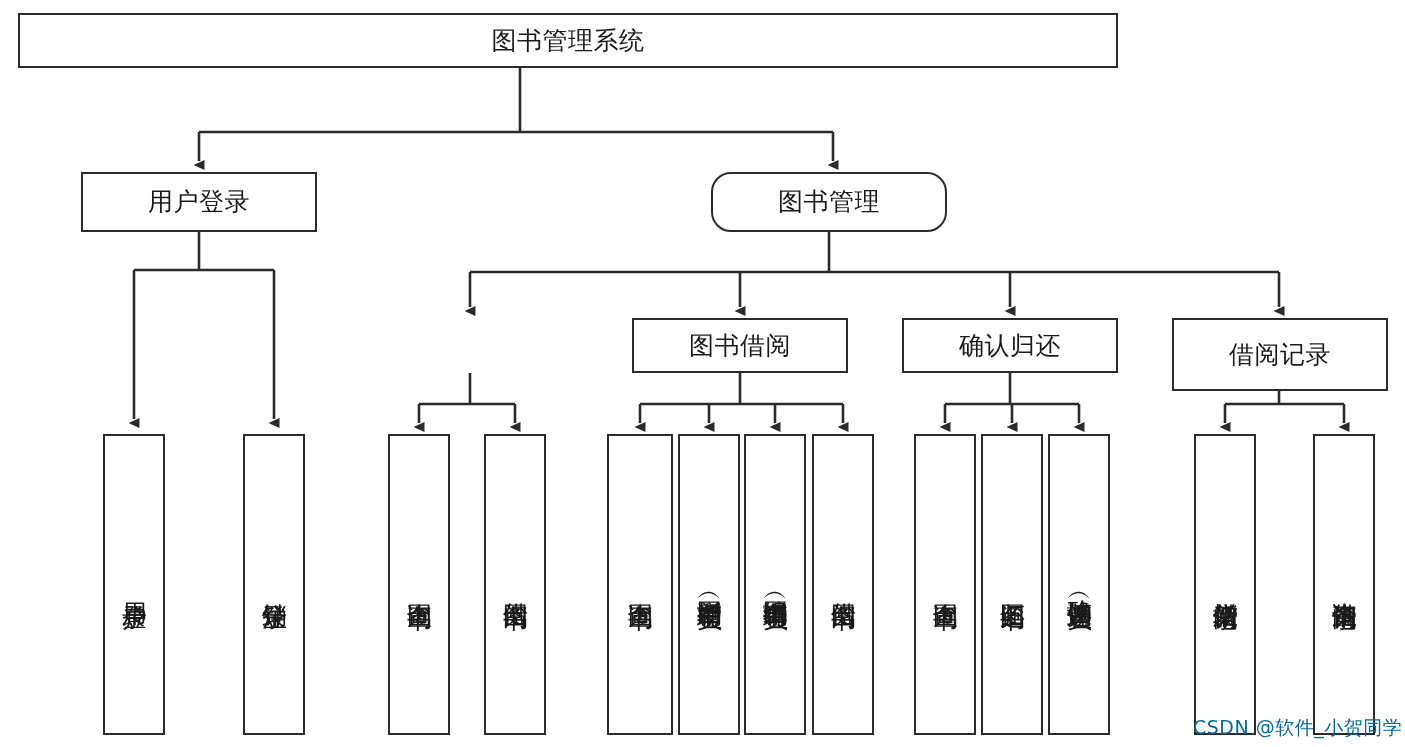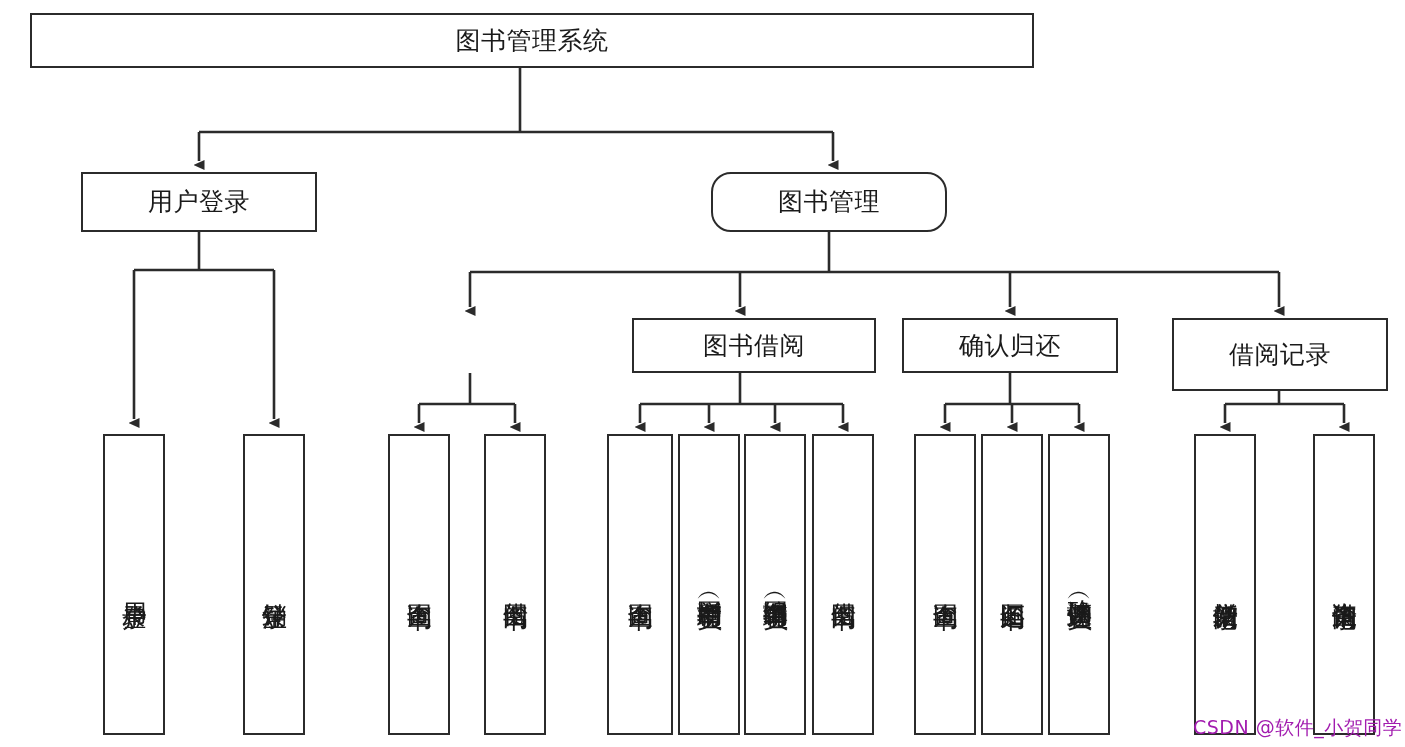--- a/index.html
+++ b/index.html
@@ -51,21 +51,21 @@
     writing-mode: vertical-rl;
     text-orientation: upright;
     -webkit-writing-mode: vertical-rl;
     line-height: 1.12;
     white-space: nowrap;
     display: block;
   }
   .watermark {
     position: absolute;
     font-size: 19px;
-    color: #a21caf;
+    color: #0369a1;
     white-space: nowrap;
     letter-spacing: 0.5px;
     font-family: "DejaVu Sans", "Liberation Sans", sans-serif;
   }
 </style>
 </head>
 <body>
 
 <div id="canvas">
 
@@ -112,34 +112,34 @@
       <path d="M1012,404 L1012,423" marker-end="url(#arrow)"></path>
       <path d="M1079,404 L1079,423" marker-end="url(#arrow)"></path>
 
       <path d="M1279,373 L1279,404"></path>
       <path d="M1225,404 L1344,404"></path>
       <path d="M1225,404 L1225,423" marker-end="url(#arrow)"></path>
       <path d="M1344,404 L1344,423" marker-end="url(#arrow)"></path>
     </g>
   </svg>
 
-  <div class="node node-h" style="left:30px; top:13px; width:1004px; height:55px;">
+  <div class="node node-h" style="left:18px; top:13px; width:1100px; height:55px;">
     <span>图书管理系统</span>
   </div>
 
   <div class="node node-h" style="left:81px; top:172px; width:236px; height:60px;">
     <span>用户登录</span>
   </div>
 
   <div class="node node-h" style="left:711px; top:172px; width:236px; height:60px;border-radius:20px;">
     <span>图书管理</span>
   </div>
 
 
-  <div class="node node-h" style="left:632px; top:318px; width:244px; height:55px;">
+  <div class="node node-h" style="left:632px; top:318px; width:216px; height:55px;">
     <span>图书借阅</span>
   </div>
 
   <div class="node node-h" style="left:902px; top:318px; width:216px; height:55px;">
     <span>确认归还</span>
   </div>
 
   <div class="node node-h" style="left:1172px; top:318px; width:216px; height:73px;">
     <span>借阅记录</span>
   </div>

